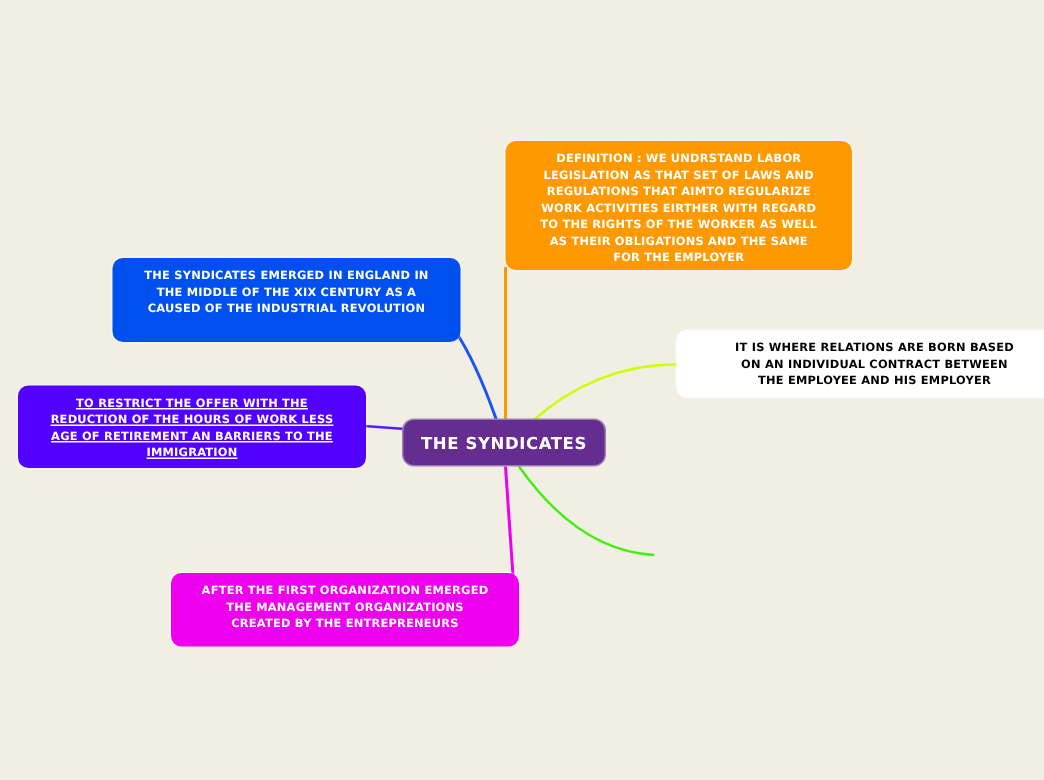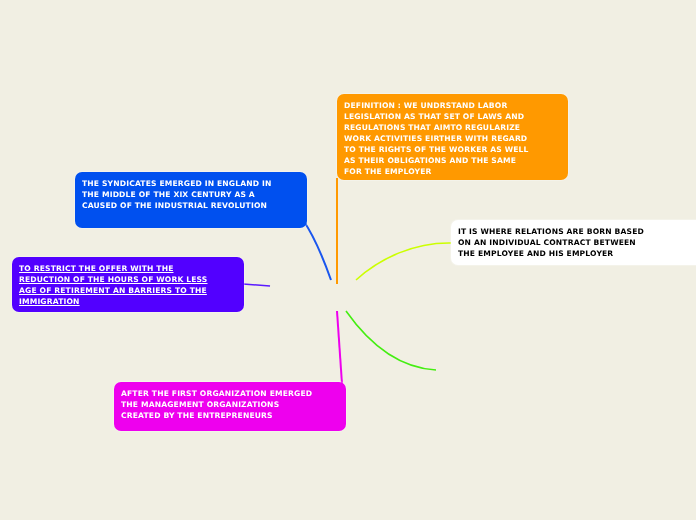--- a/index.html
+++ b/index.html
@@ -10,21 +10,21 @@
       width: 696px;
       height: 520px;
       background: #f1efe3;
       position: relative;
       overflow: hidden;
       font-family: "DejaVu Sans", "Liberation Sans", sans-serif;
     }
     #canvas {
       position: absolute;
       left: 0; top: 0;
-      width: 696px; height: 520px;
+      width: 696px; height: 520px; text-align: center;
     }
     .connectors {
       position: absolute;
       left: 0; top: 0;
       width: 696px; height: 520px;
     }
     .node {
       position: absolute;
       box-sizing: border-box;
       border-radius: 7px;
@@ -96,20 +96,23 @@
 THE EMPLOYEE AND HIS EMPLOYER</span>
   </div>
 
   <div class="node" style="left:12px; top:257px; width:232px; height:55px; background:#5200ff; color:#ffffff;text-decoration:underline;">
     <span class="txt">TO RESTRICT THE OFFER WITH THE
 REDUCTION OF THE HOURS OF WORK LESS
 AGE OF RETIREMENT AN BARRIERS TO THE
 IMMIGRATION</span>
   </div>
 
+  <div class="central" style="left:268px; top:279px; width:136px; height:32px; background:#662d91;">
+    <span>THE SYNDICATES</span>
+  </div>
 
 
   <div class="node" style="left:114px; top:382px; width:232px; height:49px; background:#ee00ee; color:#ffffff;">
     <span class="txt">AFTER THE FIRST ORGANIZATION EMERGED
 THE MANAGEMENT ORGANIZATIONS
 CREATED BY THE ENTREPRENEURS</span>
   </div>
 
 </div>
 

